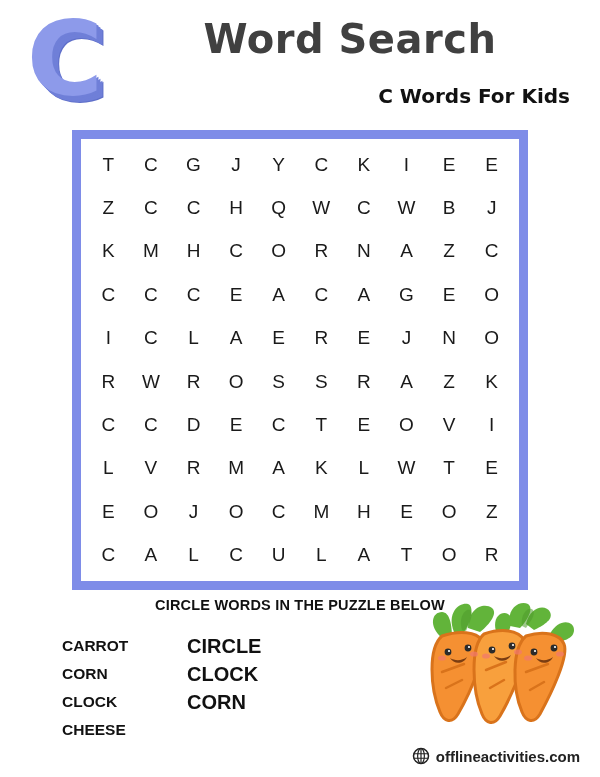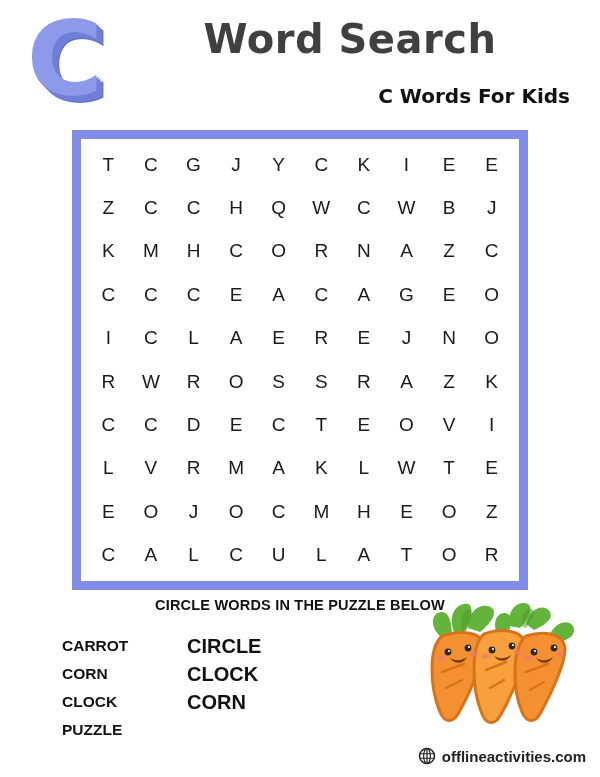--- a/index.html
+++ b/index.html
@@ -148,21 +148,21 @@
     position: absolute;
     right: 8px;
     top: 598px;
     width: 190px;
     height: 130px;
   }
 
   
   .footer {
     position: absolute;
-    right: 14px;
+    right: 20px;
     bottom: 12px;
     display: flex;
     align-items: center;
     gap: 6px;
     margin-top: 20px;
   }
   .footer-text {
     font-family: "Liberation Sans", sans-serif;
     font-size: 15px;
     font-weight: bold;
@@ -299,21 +299,21 @@
       </div>
       <div class="word-row">
         <div class="word-col-1">CORN</div>
         <div class="word-col-2">CLOCK</div>
       </div>
       <div class="word-row">
         <div class="word-col-1">CLOCK</div>
         <div class="word-col-2">CORN</div>
       </div>
       <div class="word-row">
-        <div class="word-col-1">PUZZLE</div>
+        <div class="word-col-1">CHEESE</div>
       </div>
     </div>
 
   <div class="carrots">
     <svg viewBox="0 0 190 130" width="190" height="130" xmlns="http://www.w3.org/2000/svg">
 
       <g fill="#62b43a">
         <path d="M52 34 C44 14 58 4 66 6 C72 8 70 22 62 34 Z"></path>
         <path d="M66 30 C66 10 82 4 90 10 C96 15 88 26 78 34 Z"></path>
         <path d="M40 40 C26 28 30 14 40 14 C48 14 50 28 50 40 Z"></path>

